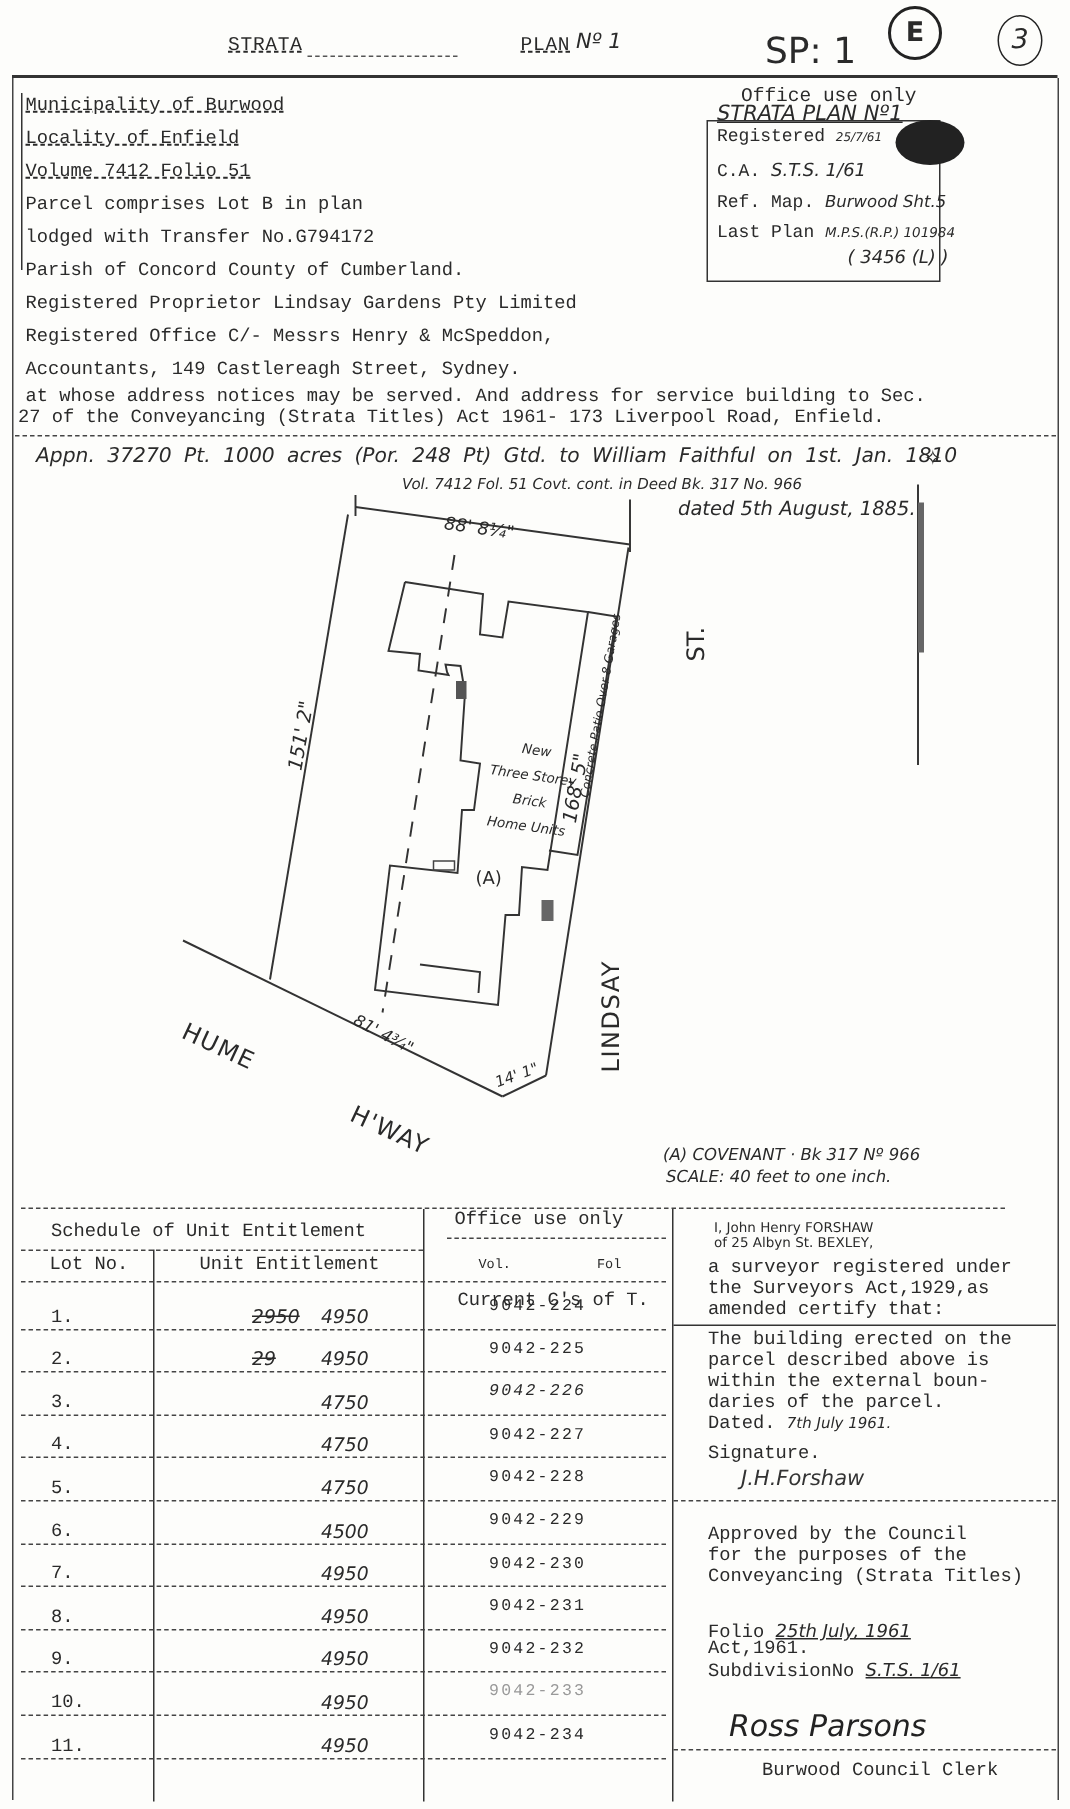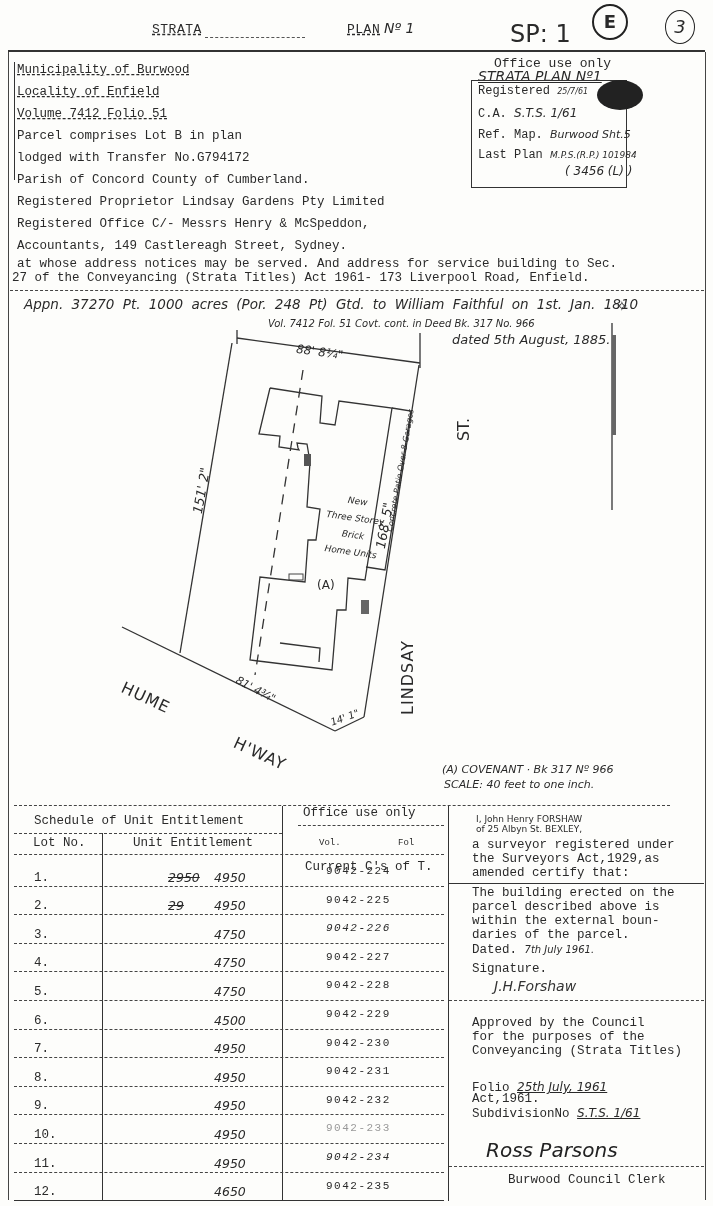--- a/index.html
+++ b/index.html
@@ -177,26 +177,21 @@
     <span style="position:absolute; left:312px; top:7px; font-size:11px; letter-spacing:1.5px;">9042-232</span>
   </div>
   <div style="position:relative; height:27.6px; border-bottom:1px dashed #444; font-size:12.5px;">
     <span style="position:absolute; left:20px; bottom:1px;">10.</span>
     <span class="hand" style="position:absolute; left:200px; bottom:1px;">4950</span>
     <span style="position:absolute; left:312px; top:7px; font-size:11px; letter-spacing:1.5px; color:#999;">9042-233</span>
   </div>
   <div style="position:relative; height:27.6px; border-bottom:1px dashed #444; font-size:12.5px;">
     <span style="position:absolute; left:20px; bottom:1px;">11.</span>
     <span class="hand" style="position:absolute; left:200px; bottom:1px;">4950</span>
-    <span style="position:absolute; left:312px; top:7px; font-size:11px; letter-spacing:1.5px;font-style:italic;">9042-234</span>
-  </div>
-  <div style="position:relative; height:27.6px; border-bottom:1.5px solid #333; font-size:12.5px;">
-    <span style="position:absolute; left:20px; bottom:1px;">12.</span>
-    <span class="hand" style="position:absolute; left:200px; bottom:1px;">4650</span>
-    <span style="position:absolute; left:312px; top:7px; font-size:11px; letter-spacing:1.5px;">9042-235</span>
+    <span style="position:absolute; left:312px; top:7px; font-size:11px; letter-spacing:1.5px;">9042-234</span>
   </div>
 </div>
 
 <div class="abs" style="left:448px; top:806px; height:395px; border-left:1.5px solid #333;"></div>
 
 <div class="abs hand" style="left:476px; top:814px; font-size:9px; font-style:normal;">I, John Henry FORSHAW</div>
 <div class="abs hand" style="left:476px; top:824px; font-size:9px; font-style:normal;">of 25 Albyn St. BEXLEY,</div>
 <div class="abs cert" style="top:838px;">a surveyor registered under</div>
 <div class="abs cert" style="top:852px;">the Surveyors Act,1929,as</div>
 <div class="abs cert" style="top:866px;">amended certify that:</div>

